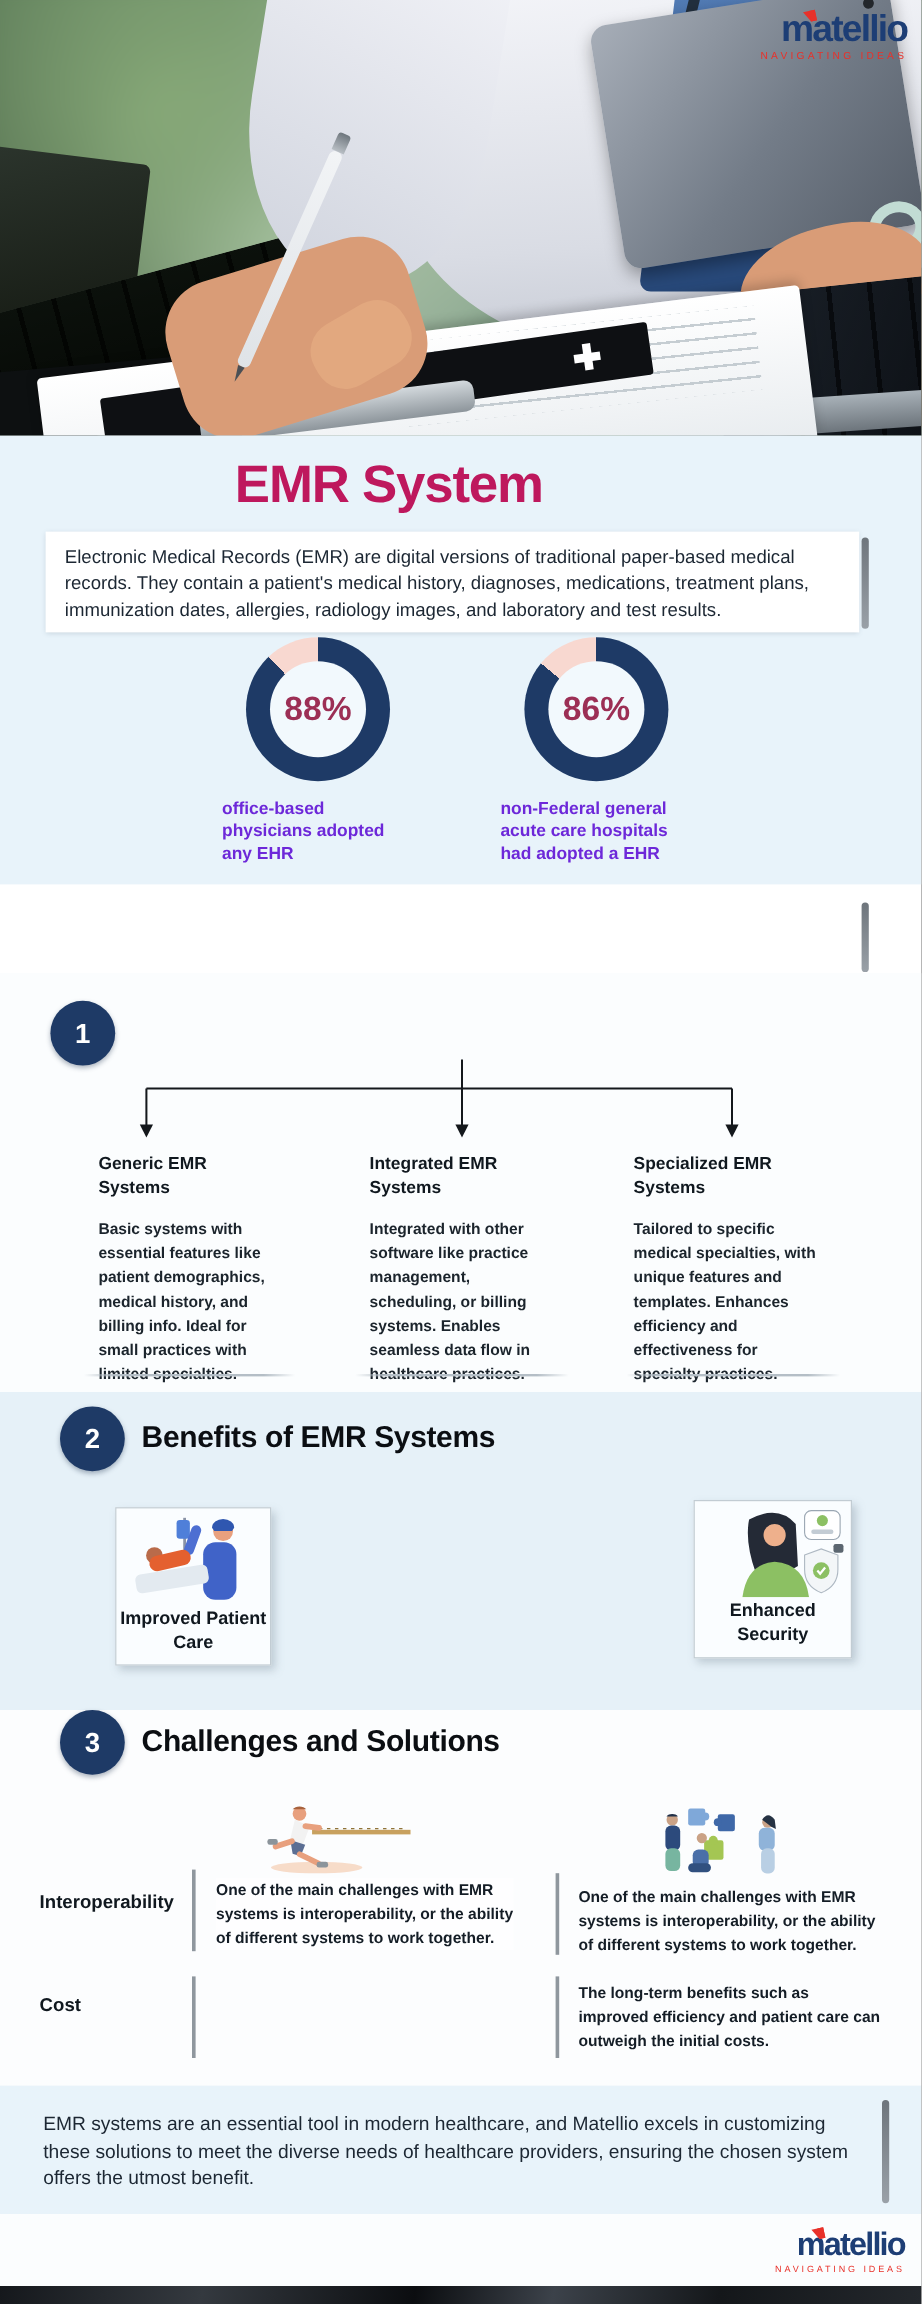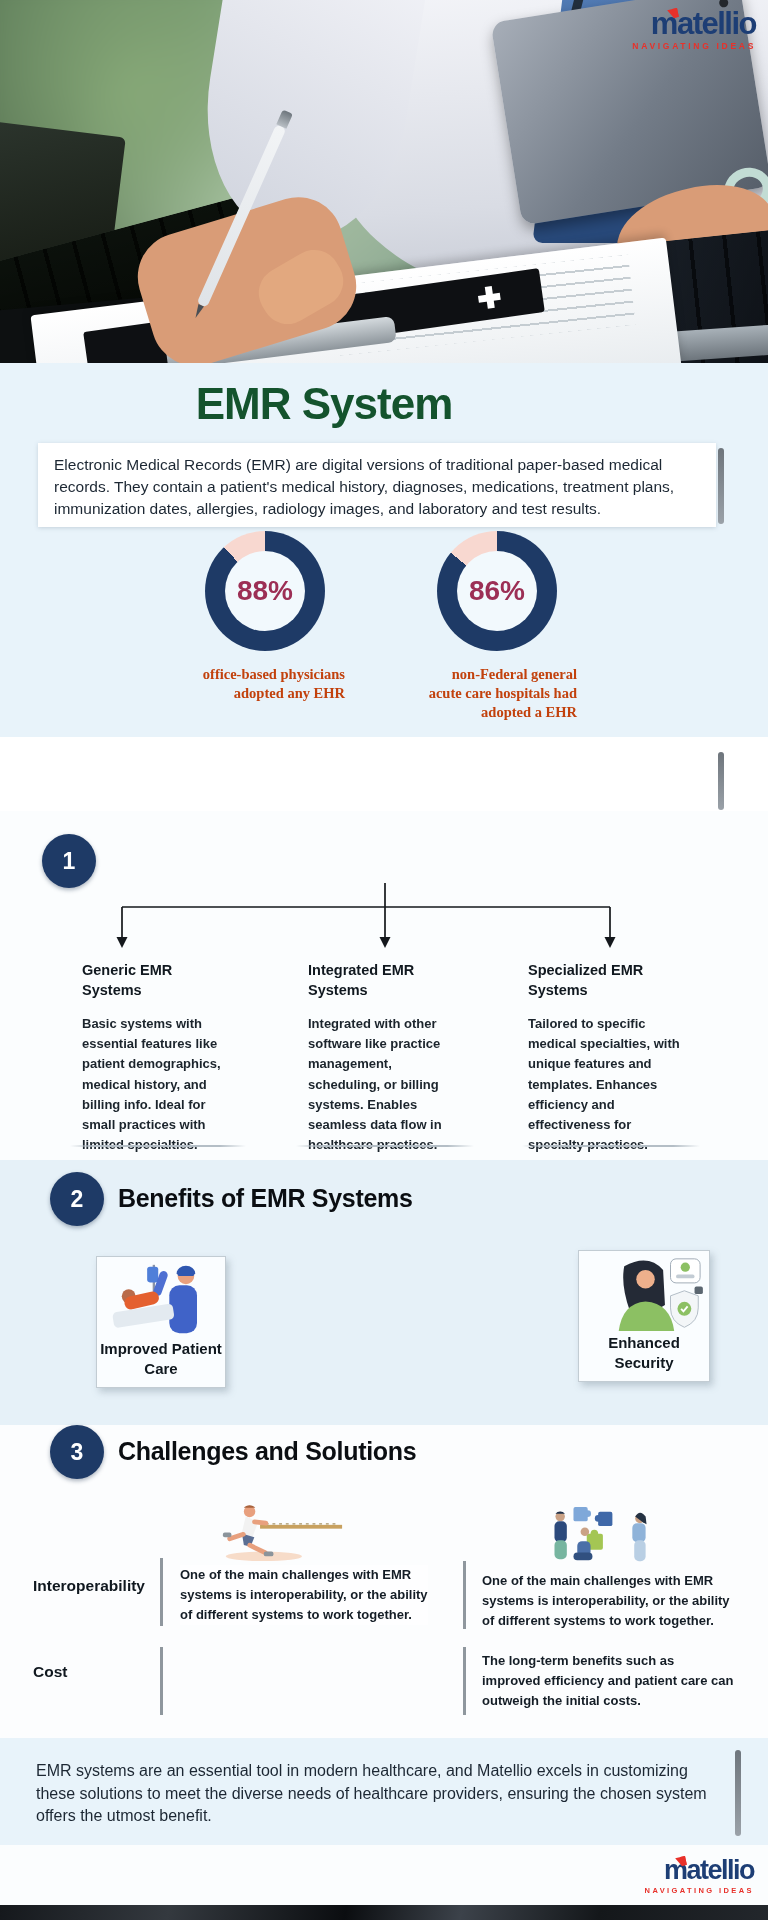--- a/index.html
+++ b/index.html
@@ -47,45 +47,45 @@
   .ph-clip::after{content:"";position:absolute;left:96px;top:-10px;width:40px;height:14px;background:#7c848a;border-radius:6px;}
   .ph-laptop-right{position:absolute;left:598px;top:236px;width:240px;height:150px;transform:rotate(-6deg);border-radius:8px;
     background:repeating-linear-gradient(90deg,#3a4149 0 30px,#171b20 30px 34px),linear-gradient(115deg,#3d444c,#14171b);background-blend-mode:overlay;}
   .ph-laptop-base{position:absolute;left:556px;top:330px;width:280px;height:30px;background:linear-gradient(#a8b1b8,#6d757c);transform:rotate(-4deg);}
   .ph-shadow-bl{position:absolute;left:-10px;top:302px;width:210px;height:90px;background:#0d1011;transform:rotate(-5deg);}
 
   
   .logo{position:absolute;text-align:right;line-height:1;}
   .logo .word{position:relative;display:inline-block;font-weight:800;color:var(--logo-blue);letter-spacing:-1.5px;}
   .logo .flag{position:absolute;border-left:5px solid transparent;border-right:5px solid var(--logo-red);border-top:9px solid var(--logo-red);transform:rotate(-12deg);}
-  .logo .tagline{display:block;color:var(--logo-red);font-weight:700;margin-top:3px;}
+  .logo .tagline{display:block;color:var(--logo-red);font-weight:400;margin-top:3px;}
   .logo-header{right:12px;top:8px;}
   .logo-header .word{font-size:31px;}
   .logo-header .flag{left:36px;top:1px;}
   .logo-header .tagline{font-size:8.5px;letter-spacing:2.7px;}
   .logo-footer{right:14px;top:12px;}
   .logo-footer .word{font-size:27px;}
   .logo-footer .flag{left:31px;top:0;}
   .logo-footer .tagline{font-size:7.5px;letter-spacing:2.4px;}
 
   
   .sec-title{position:absolute;left:0;top:363px;width:768px;height:374px;background:var(--lblue);}
-  .main-title{position:absolute;left:0;top:16px;width:648px;text-align:center;font-size:44px;font-weight:800;color:#14532d;letter-spacing:-1px;}
+  .main-title{position:absolute;left:0;top:16px;width:648px;text-align:center;font-size:44px;font-weight:800;color:#be185d;letter-spacing:-1px;}
   .intro-card{position:absolute;left:38px;top:80px;width:678px;height:84px;background:#fff;box-shadow:0 1px 4px rgba(90,110,130,.25);padding:11px 18px 0 16px;font-size:15.5px;line-height:1.42;color:#1c2733;}
   .accent-bar{position:absolute;width:6px;border-radius:3px;background:linear-gradient(180deg,#6e757c,#9aa1a8);}
   .bar-1{left:718px;top:448px;height:76px;}
   .bar-2{left:718px;top:752px;height:58px;}
   .bar-3{left:735px;top:1750px;height:86px;}
 
   .donut{position:absolute;width:120px;height:120px;border-radius:50%;}
   .donut .hole{position:absolute;inset:20px;border-radius:50%;background:#f2f9fd;display:flex;align-items:center;justify-content:center;}
   .donut .pct{font-size:28px;font-weight:700;color:var(--maroon);}
   .donut-1{left:205px;top:168px;}
   .donut-2{left:437px;top:168px;}
-  .donut-caption{position:absolute;top:302px;width:160px;text-align:right;font-size:14.5px;font-weight:600;line-height:1.3;color:#c2410c;font-family:Liberation Serif, serif;}
+  .donut-caption{position:absolute;top:302px;width:160px;text-align:left;font-size:14.5px;font-weight:600;line-height:1.3;color:#6d28d9;}
   .cap-1{left:185px;}
   .cap-2{left:417px;}
 
   .quote-band{position:absolute;left:0;top:748px;width:768px;height:63px;background:var(--lblue2);}
   .quote-band .txt{position:absolute;left:62px;top:10px;width:650px;font-size:16px;line-height:1.4;color:#1c2733;}
 
   .num-circle{position:absolute;width:54px;height:54px;border-radius:50%;background:var(--navy);color:#fff;display:flex;align-items:center;justify-content:center;font-size:23px;font-weight:700;box-shadow:0 2px 4px rgba(20,40,70,.35);}
   .sec-heading{position:absolute;font-size:25px;font-weight:800;color:#0b0e12;letter-spacing:-.3px;}
 
   .sec-types{position:absolute;left:0;top:811px;width:768px;height:349px;background:#fbfdfe;}

